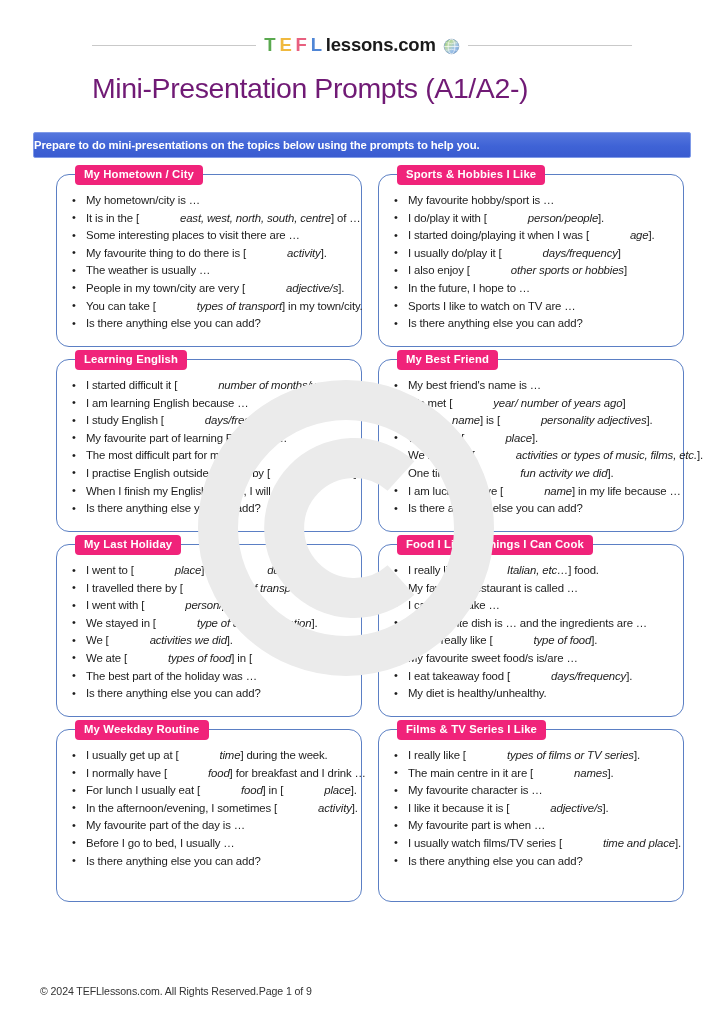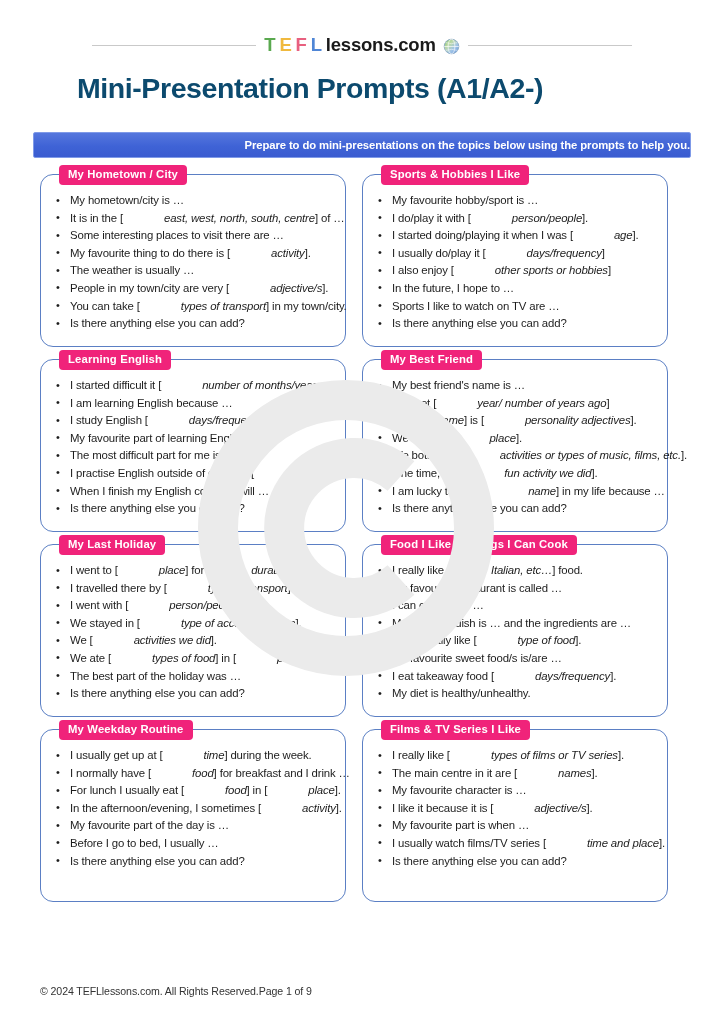--- a/index.html
+++ b/index.html
@@ -75,48 +75,48 @@
   }
 
   
   .page-title {
     position: absolute;
     left: 0;
     top: 72px;
     width: 620px;
     text-align: center;
     font-size: 28.5px;
-    font-weight: bold;
-    color: #0c4a6e;
+    font-weight: normal;
+    color: #701a75;
     letter-spacing: -0.4px;
   }
 
   
   .banner {
     position: absolute;
     left: 33px;
     top: 132px;
     width: 658px;
     height: 26px;
     background: linear-gradient(180deg, #5577dd 0%, #3f63d6 55%, #3a5cd0 100%);
     border: 1px solid #7f9ae8;
     border-radius: 2px;
     display: flex;
     align-items: center;
-    justify-content: flex-end;
+    justify-content: flex-start;
     color: #ffffff;
     font-size: 11.3px;
     font-weight: bold;
     letter-spacing: -0.1px;
   }
 
   
   .grid {
     position: absolute;
-    left: 40px;
+    left: 56px;
     top: 174px;
     width: 628px;
     display: grid;
     grid-template-columns: 306px 306px;
     column-gap: 16px;
     row-gap: 12px;
   }
 
   .card {
     position: relative;

